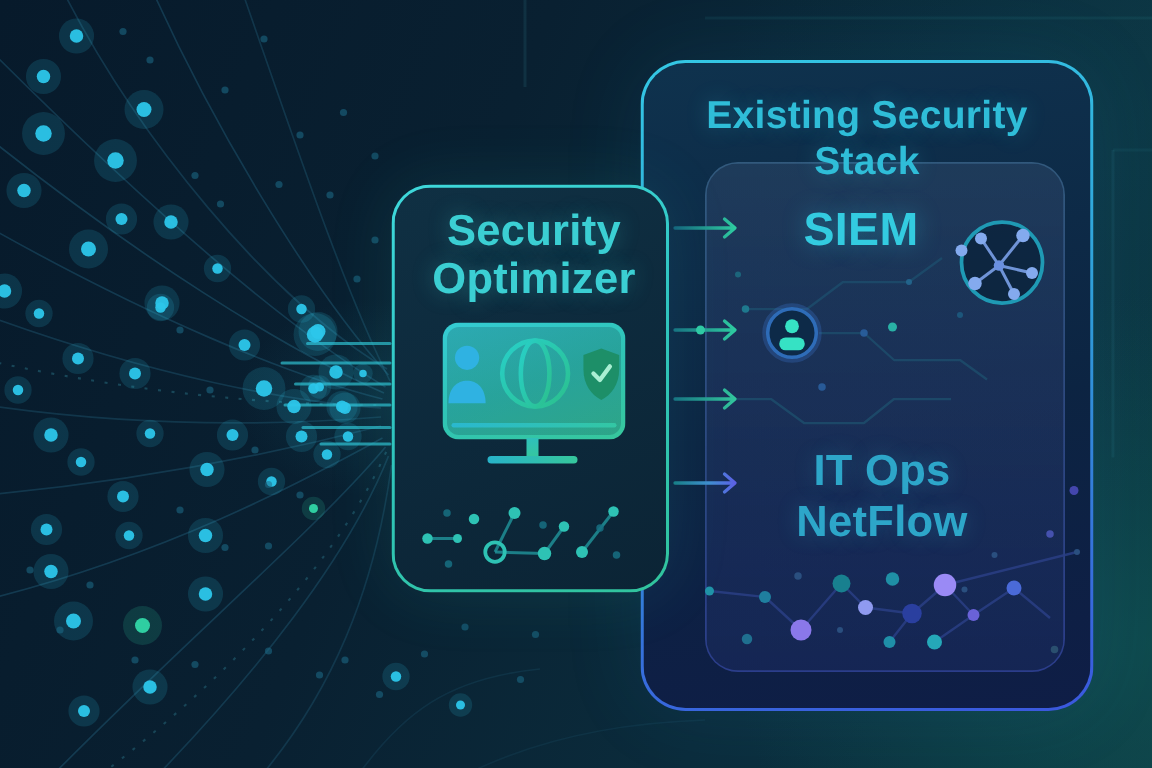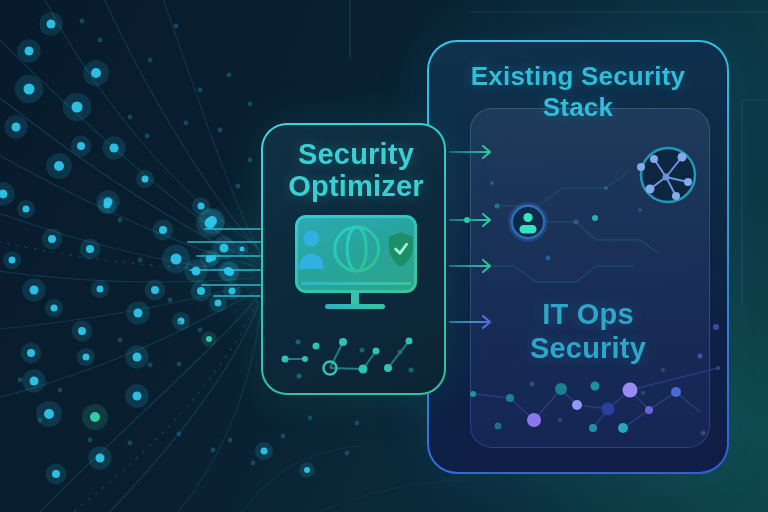--- a/index.html
+++ b/index.html
@@ -326,22 +326,23 @@
         <circle cx="643" cy="393" r="2" fill="#2a4f7f"></circle>
         <circle cx="663" cy="370" r="2" fill="#2a4f7f"></circle>
         <circle cx="703" cy="433" r="2.5" fill="#2a4f6f"></circle>
         <circle cx="718" cy="368" r="2" fill="#2a4f7f"></circle>
       </g>
   </svg>
 
   <div class="ttl stack-title">Existing Security Stack</div>
   <div class="ttl netflow-title">Security
 Optimizer</div>
+  <div class="ttl siem-title">SIEM</div>
   <div class="ttl itops-title">IT Ops
-Security</div>
+NetFlow</div>
 
   <div class="monitor">
     <div class="icons">
       <svg width="27" height="40" viewBox="0 0 28 42">
         <circle cx="14" cy="10" r="8.5" fill="#2fb2e2"></circle>
         <path d="M1,42 C1,31 7,26 14,26 C21,26 27,31 27,42 Z" fill="#2fb2e2"></path>
       </svg>
       <svg width="52" height="52" viewBox="0 0 54 54">
         <defs>
             <linearGradient id="gg" x1="0" y1="0" x2="1" y2="1">

